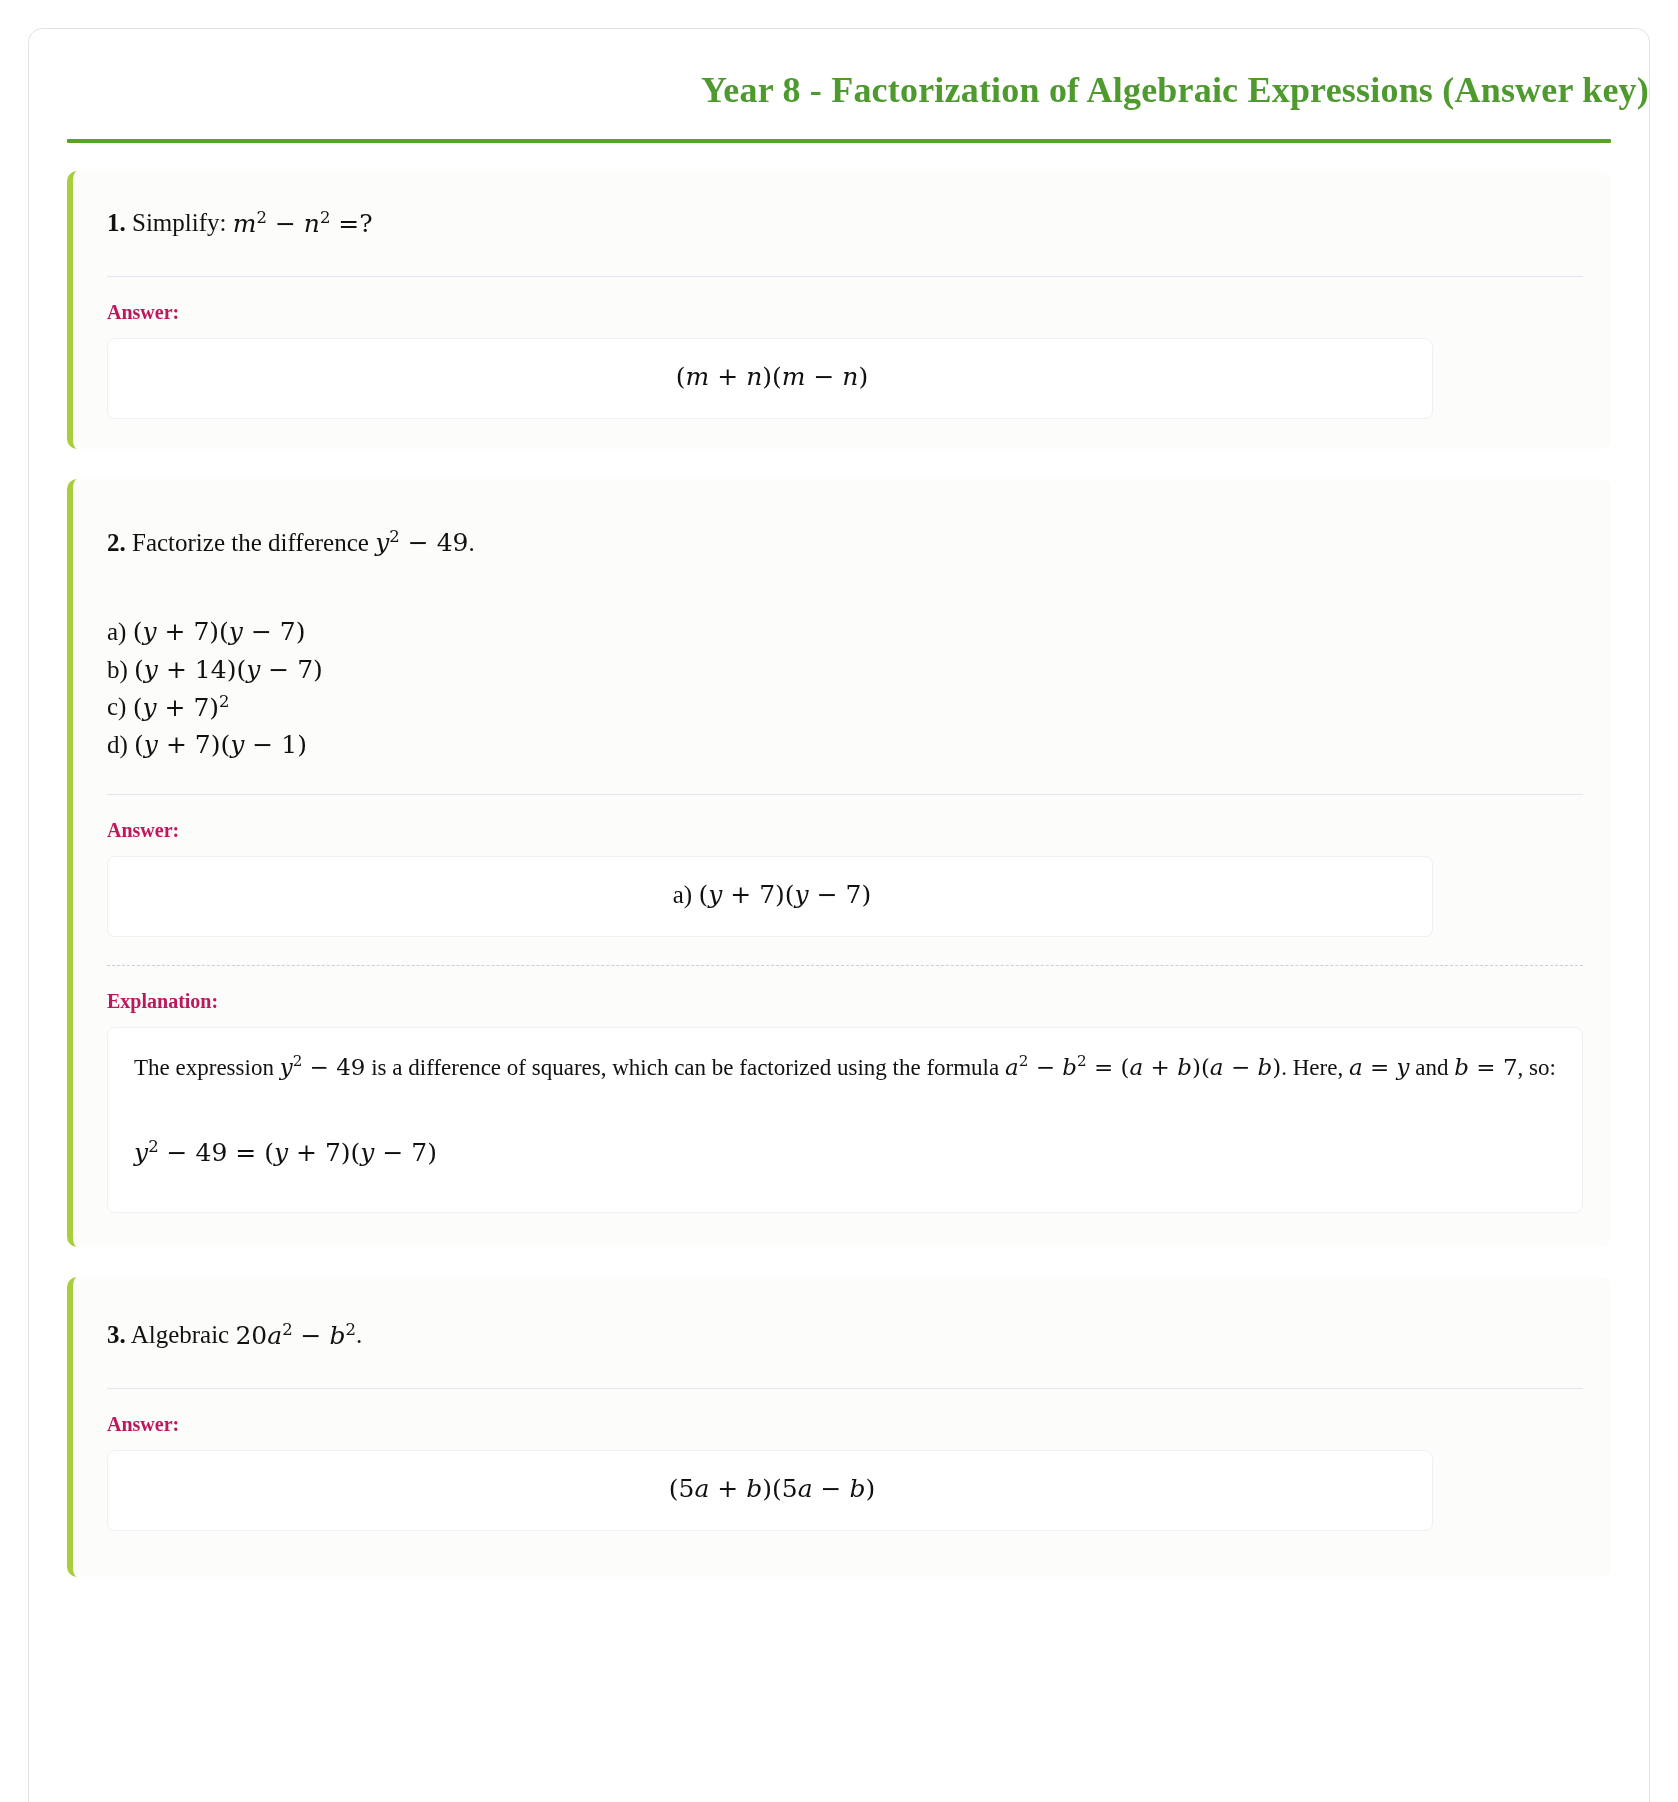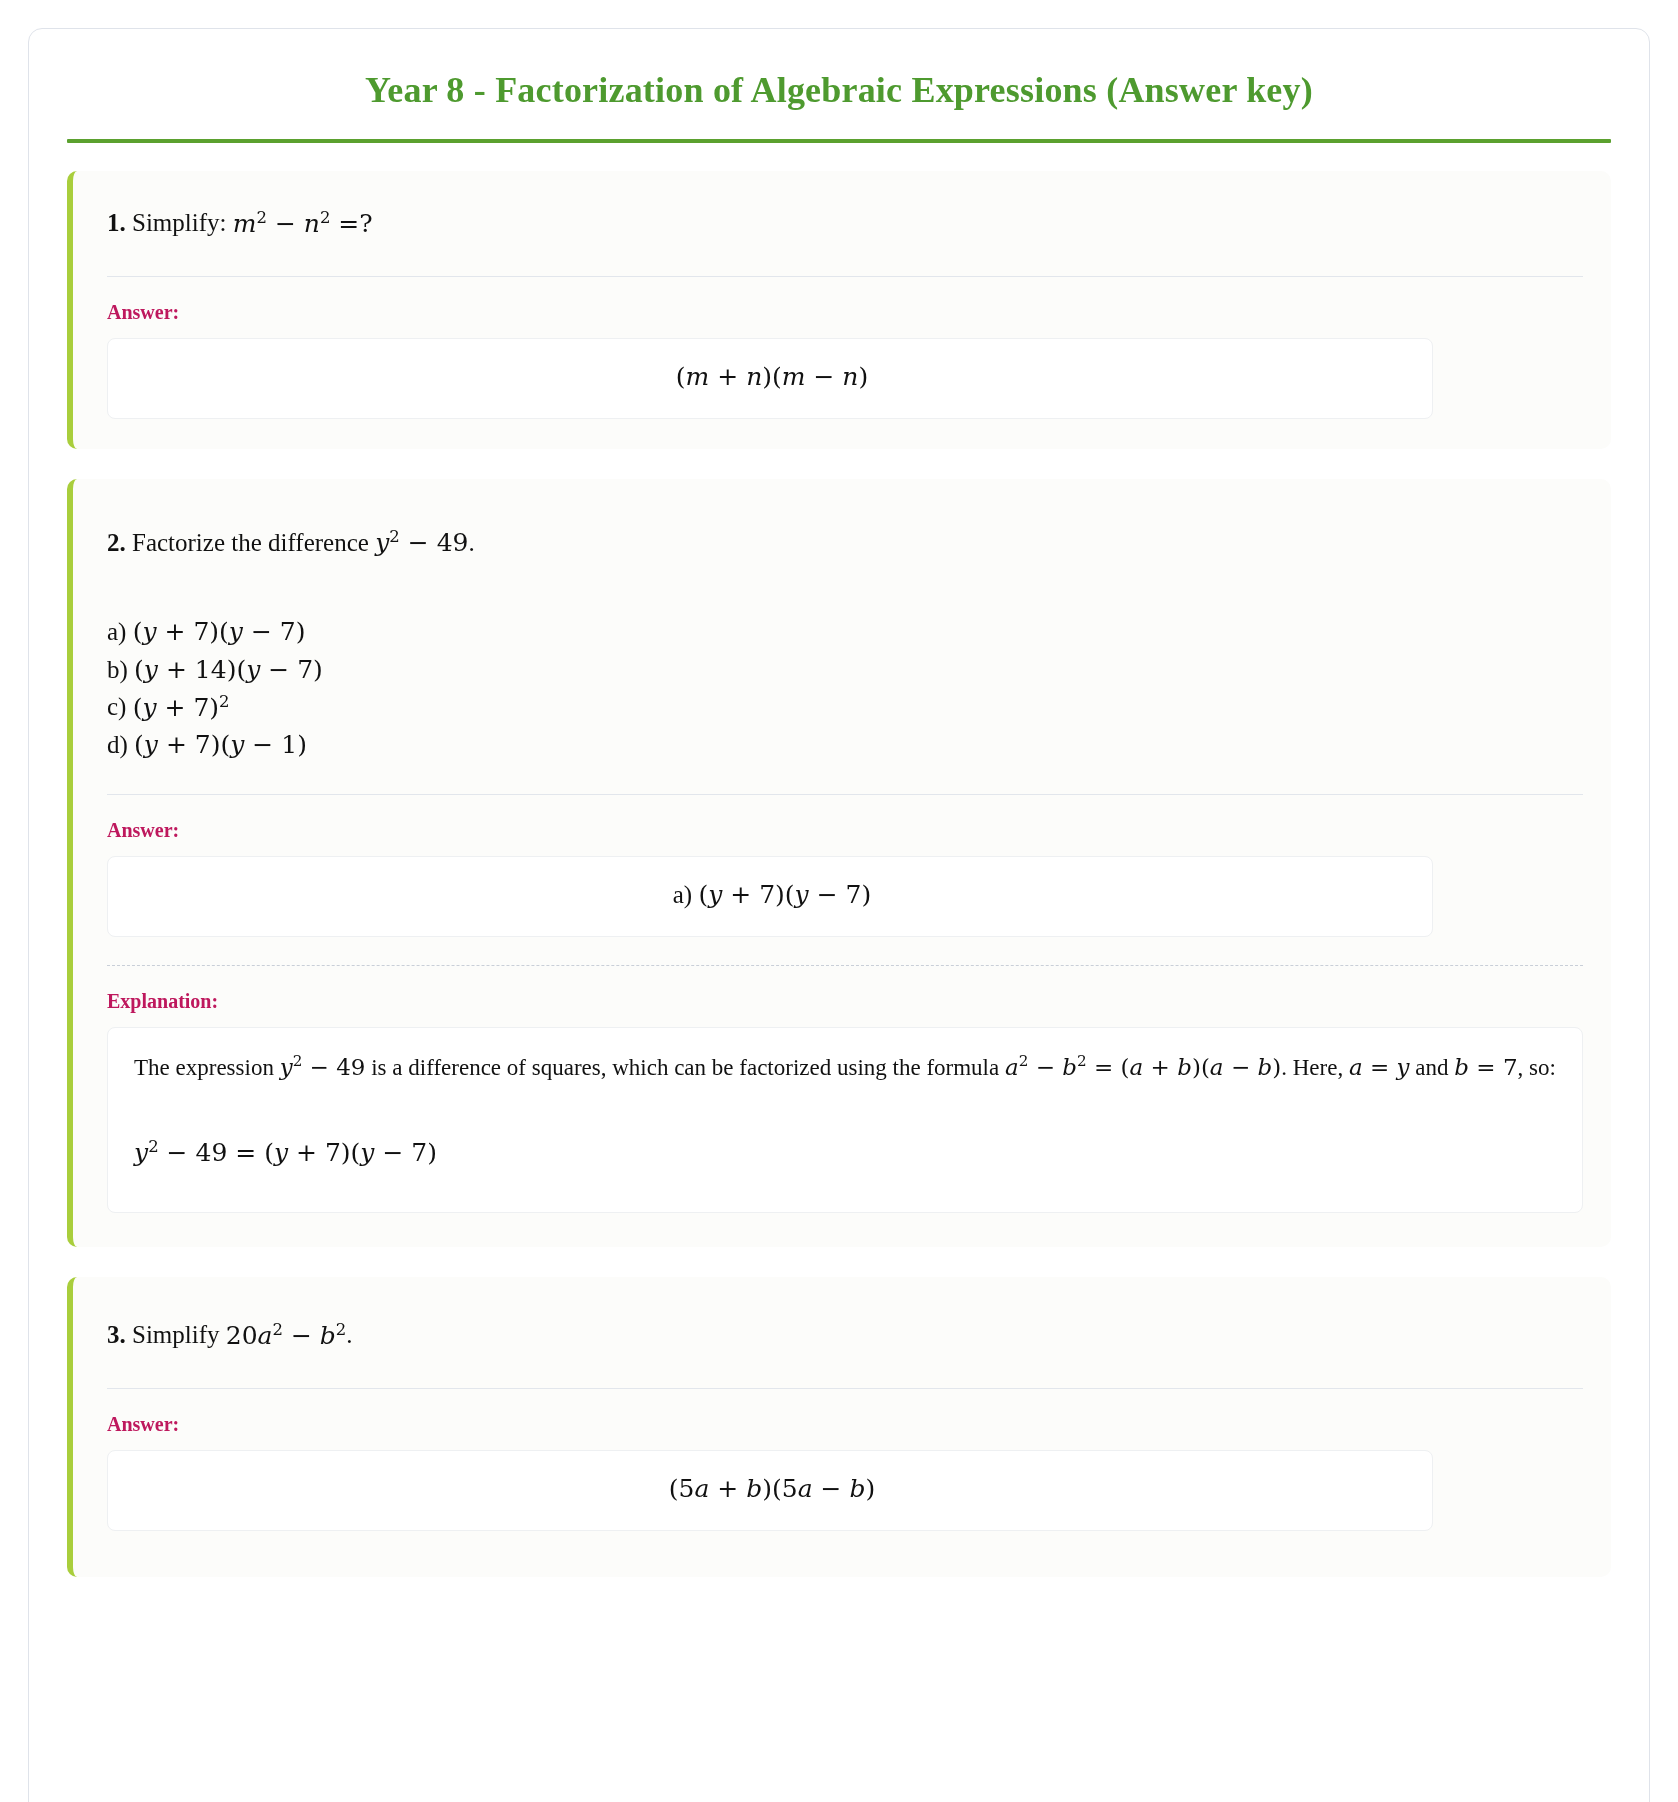--- a/index.html
+++ b/index.html
@@ -25,21 +25,21 @@
     border: 1px solid #dfe3ea;
     border-radius: 14px;
     background: #ffffff;
     box-sizing: border-box;
     overflow: hidden;
   }
 
   
   .title-wrap {
     padding-top: 40px;
-    text-align: center;
+    text-align: right;
   }
   .doc-title {
     font-family: "Liberation Serif", "DejaVu Serif", serif;
     font-weight: bold;
     font-size: 36px;
     color: #4e9a2f;
     letter-spacing: 0.2px;
     line-height: 1.2;
     margin: 0;
   }
@@ -234,21 +234,21 @@
 
         <div class="display-eq">
           <span class="m"><i>y</i><sup class="n">2</sup> <span class="op">−</span> <span class="num">49</span> <span class="op">=</span> <span class="paren">(</span><i>y</i> <span class="op">+</span> <span class="num">7</span><span class="paren">)(</span><i>y</i> <span class="op">−</span> <span class="num">7</span><span class="paren">)</span></span>
         </div>
       </div>
     </div>
 
     <div class="qcard q3">
       <p class="qtext">
         <span class="qnum">3.</span>
-        <span>Simplify</span>
+        <span>Algebraic</span>
         <span class="m"><span class="num">20</span><i>a</i><sup class="n">2</sup> <span class="op">−</span> <i>b</i><sup class="n">2</sup></span><span>.</span>
       </p>
 
       <hr class="q-divider">
 
       <div class="label">Answer:</div>
 
       <div class="answer-box">
         <span class="m"><span class="paren">(</span><span class="num">5</span><i>a</i> <span class="op">+</span> <i>b</i><span class="paren">)(</span><span class="num">5</span><i>a</i> <span class="op">−</span> <i>b</i><span class="paren">)</span></span>
       </div>

